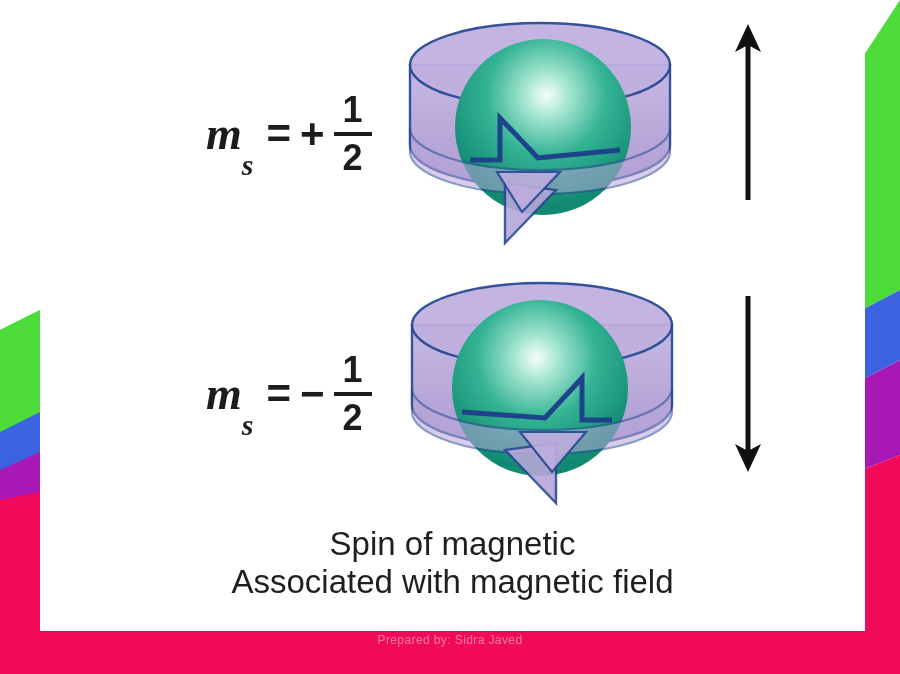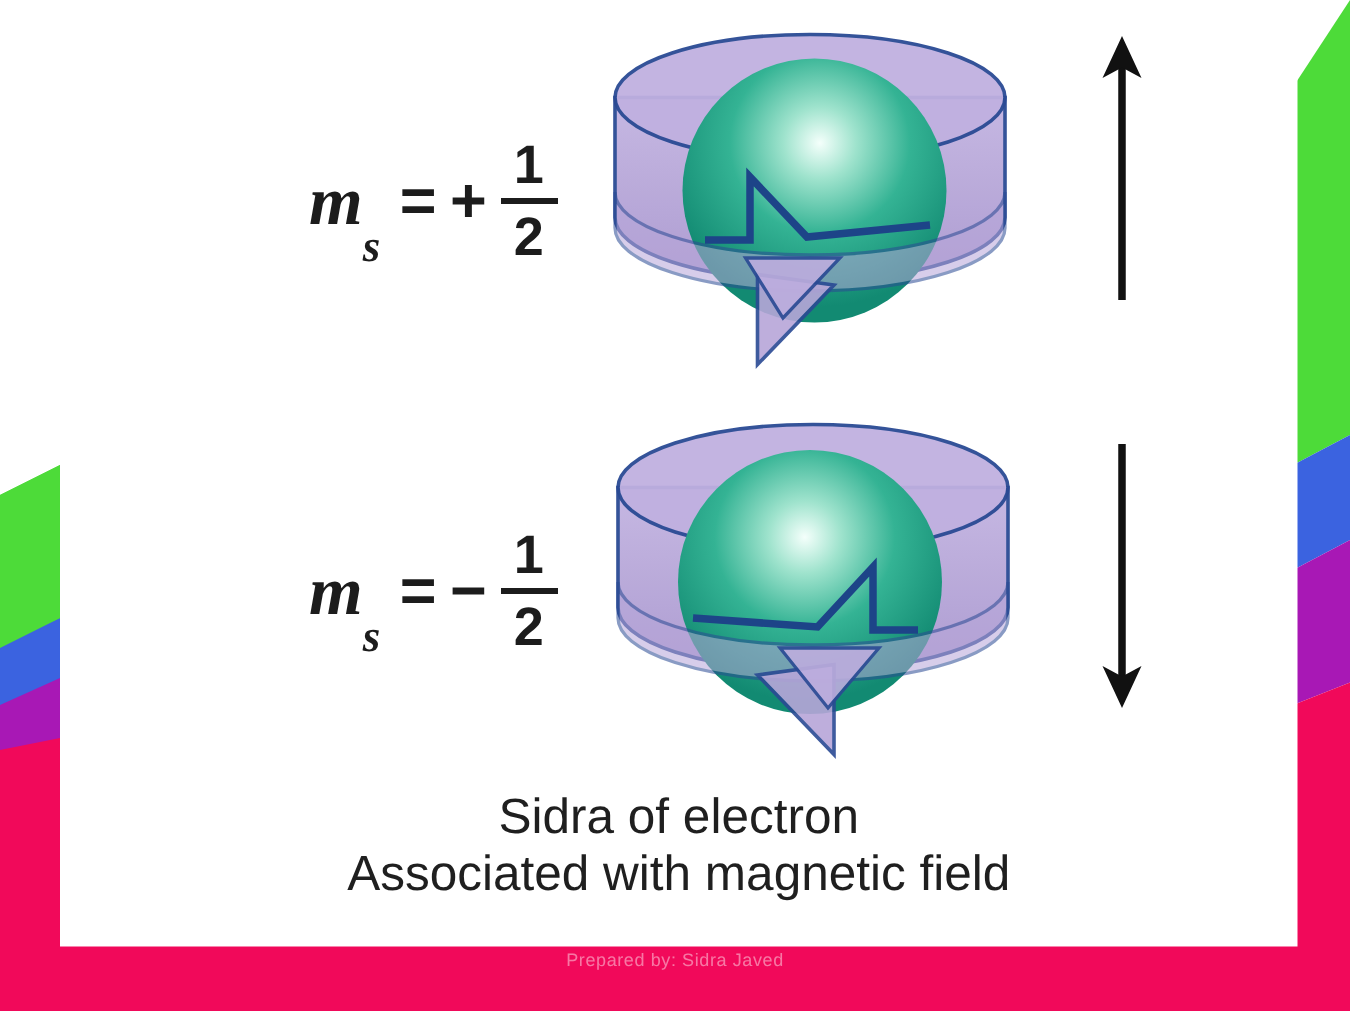--- a/index.html
+++ b/index.html
@@ -187,19 +187,19 @@
     <span class="eq">=</span>
     <span class="sign">−</span>
     <span class="frac">
       <span class="num">1</span>
       <span class="bar"></span>
       <span class="den">2</span>
     </span>
   </div>
 
   <div class="caption">
-    <span class="l1">Sidra of electron</span>
+    <span class="l1">Spin of magnetic</span>
     <span class="l2">Associated with magnetic field</span>
   </div>
 
   <div class="watermark">Prepared by: Sidra Javed</div>
 
 </div>
 
 </body></html>

